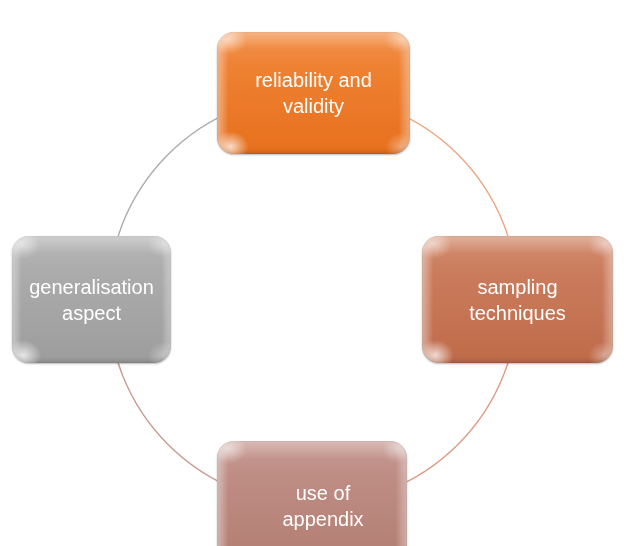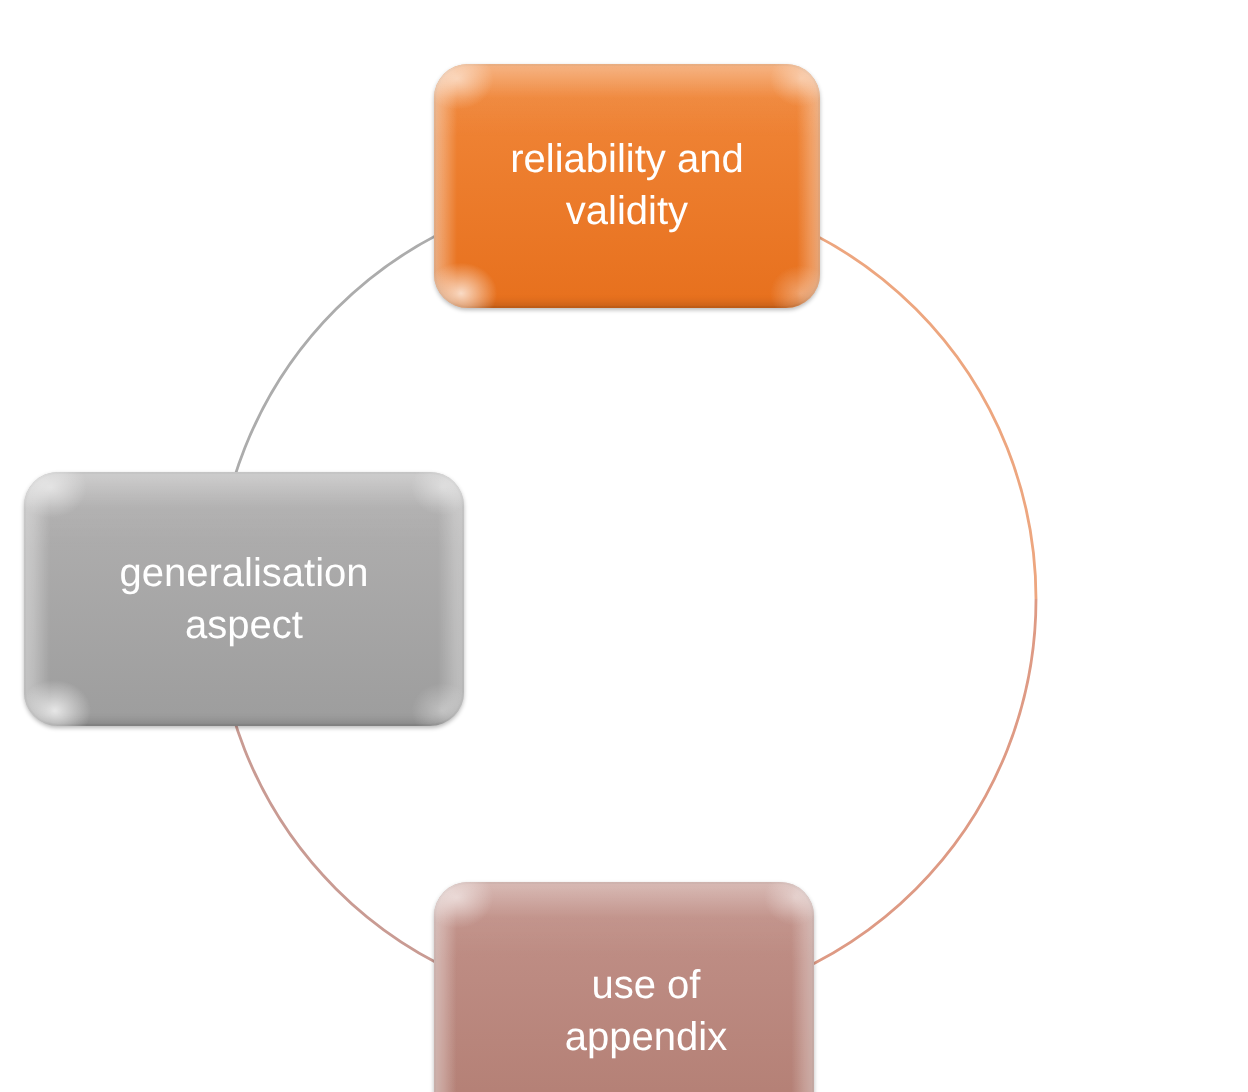--- a/index.html
+++ b/index.html
@@ -59,38 +59,41 @@
       linear-gradient(to right, rgba(255,255,255,0.45), rgba(255,255,255,0) 6%, rgba(255,255,255,0) 94%, rgba(255,255,255,0.40)),
       linear-gradient(to bottom, rgba(255,255,255,0.38), rgba(255,255,255,0.05) 14%, rgba(255,255,255,0) 30%);
   }
   .node-label {
     position: relative;
     z-index: 1;
   }
   .node-top    { left: 217px; top: 4px;   width: 193px; height: 122px; }
   .node-right  { left: 422px; top: 208px; width: 191px; height: 127px; }
   .node-bottom { left: 217px; top: 413px; width: 190px; height: 129px; }
-  .node-left   { left: 12px;  top: 208px; width: 220px; height: 127px; }
+  .node-left   { left: 12px;  top: 208px; width: 159px; height: 127px; }
 </style>
 </head>
 <body>
 
 <div class="canvas">
 
   <svg class="cycle-ring" viewBox="0 0 624 546" xmlns="http://www.w3.org/2000/svg">
     <path d="M 108 271.5 A 205 205 0 0 1 313 66.5" stroke="#ACACAC"></path>
     <path d="M 313 66.5 A 205 205 0 0 1 518 271.5" stroke="#EDA67F"></path>
     <path d="M 518 271.5 A 205 205 0 0 1 313 476.5" stroke="#DE9A84"></path>
     <path d="M 313 476.5 A 205 205 0 0 1 108 271.5" stroke="#C99B93"></path>
   </svg>
 
   <div class="node node-top" style="background: linear-gradient(rgb(241, 136, 59), rgb(231, 112, 29)); color: rgb(255, 255, 255);">
     <span class="node-label">reliability and validity</span>
   </div>
 
+  <div class="node node-right" style="background: linear-gradient(rgb(207, 130, 99), rgb(191, 107, 74)); color: rgb(255, 255, 255);">
+    <span class="node-label">sampling techniques</span>
+  </div>
 
   <div class="node node-bottom" style="background: linear-gradient(rgb(194, 146, 138), rgb(178, 125, 114)); color: rgb(255, 255, 255); padding-left: 40px;">
     <span class="node-label">use of appendix</span>
   </div>
 
   <div class="node node-left" style="background: linear-gradient(rgb(178, 177, 177), rgb(157, 157, 157)); color: rgb(255, 255, 255);">
     <span class="node-label">generalisation aspect</span>
   </div>
 
 </div>

